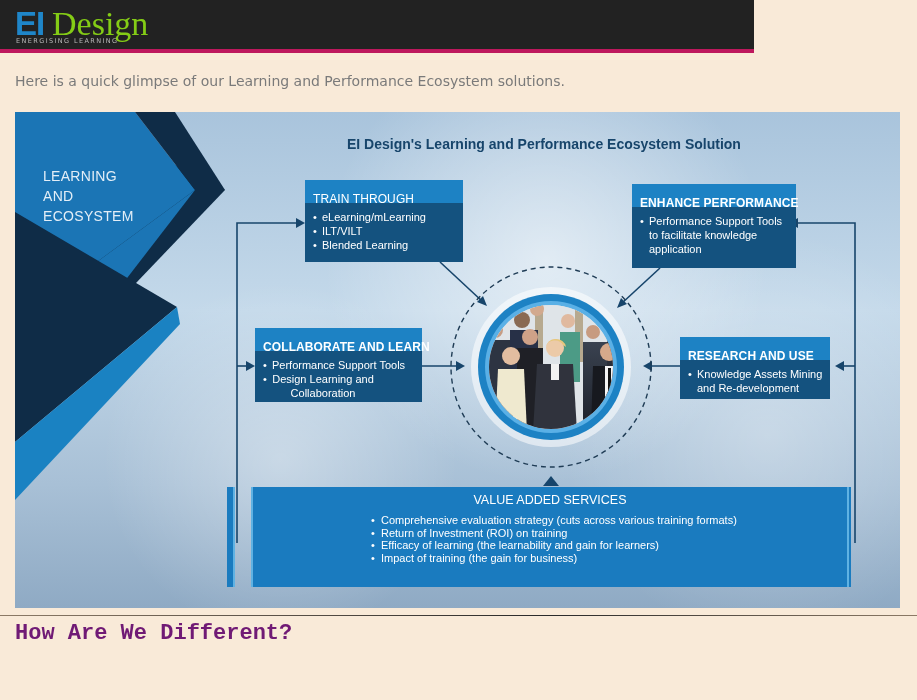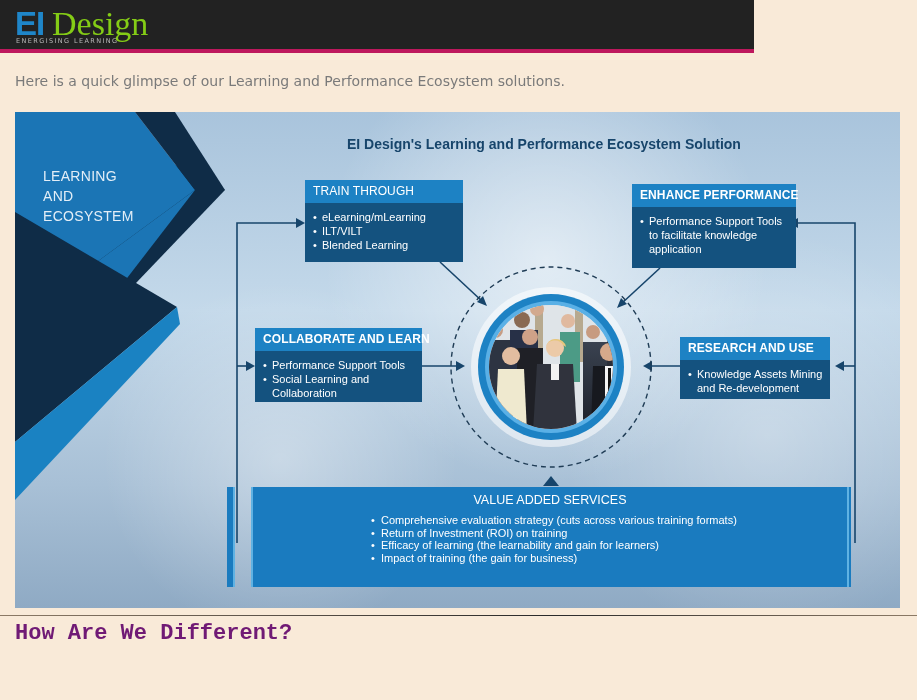--- a/index.html
+++ b/index.html
@@ -21,21 +21,21 @@
       radial-gradient(circle at 85% 65%, rgba(255,255,255,0.3) 0, rgba(255,255,255,0) 25%),
       linear-gradient(180deg, #a9c4dc 0%, #c4d9ea 40%, #a8c0d6 75%, #8faac4 100%);
   }
   .diagram svg.shapes { position: absolute; left: 0; top: 0; }
 
   .side-title { position: absolute; left: 28px; top: 54px; font-family: "Liberation Sans", sans-serif; font-size: 14px; line-height: 20px; color: #e3eef7; letter-spacing: 0.3px; }
 
   .main-title { position: absolute; left: 332px; top: 24px; font-family: "Liberation Sans", sans-serif; font-weight: bold; font-size: 14px; color: #17456b; white-space: nowrap; }
 
   .box { position: absolute; background: #14527f; color: #fff; font-family: "Liberation Sans", sans-serif; }
-  .box .hd { background: #1d82c4; font-size: 12px; padding: 0 0 0 8px; line-height: 23px; height: 23px; white-space: nowrap; font-weight: bold; letter-spacing: 0.1px; }
+  .box .hd { background: #1d82c4; font-size: 12px; padding: 8px 0 0 8px; line-height: 23px; height: 23px; white-space: nowrap; font-weight: bold; letter-spacing: 0.1px; }
   .box .hd.thin { font-weight: normal; }
   .box ul { list-style: none; padding: 7px 6px 0 8px; font-size: 11px; line-height: 14px; }
   .box li { position: relative; padding-left: 9px; }
   .box li::before { content: "\2022"; position: absolute; left: 0; top: 0; }
 
   .vas { position: absolute; left: 236px; top: 375px; width: 598px; height: 100px; background: #1a7bbf; border-left: 2px solid #5fb2e3; border-right: 2px solid #5fb2e3; color: #fff; font-family: "Liberation Sans", sans-serif; }
   .vas .hd { text-align: center; font-size: 12.5px; margin-top: 6px; }
   .vas ul { list-style: none; margin: 7px 0 0 118px; font-size: 11px; line-height: 12.6px; }
   .vas li { position: relative; padding-left: 10px; white-space: nowrap; }
   .vas li::before { content: "\2022"; position: absolute; left: 0; }
@@ -161,23 +161,23 @@
 
   <div class="box" style="left:617px; top:72px; width:164px; height:84px;">
     <div class="hd">ENHANCE PERFORMANCE</div>
     <ul>
       <li style="padding-right:4px;">Performance Support Tools to facilitate knowledge application</li>
     </ul>
   </div>
 
   <div class="box" style="left:240px; top:216px; width:167px; height:74px;">
     <div class="hd">COLLABORATE AND LEARN</div>
-    <ul style="padding-right:48px;">
+    <ul style="padding-right:48px;text-align:center;">
       <li style="white-space:nowrap;">Performance Support Tools</li>
-      <li>Social Learning and Collaboration</li>
+      <li>Design Learning and Collaboration</li>
     </ul>
   </div>
 
   <div class="box" style="left:665px; top:225px; width:150px; height:62px;">
     <div class="hd">RESEARCH AND USE</div>
     <ul>
       <li>Knowledge Assets Mining and Re-development</li>
     </ul>
   </div>
 

